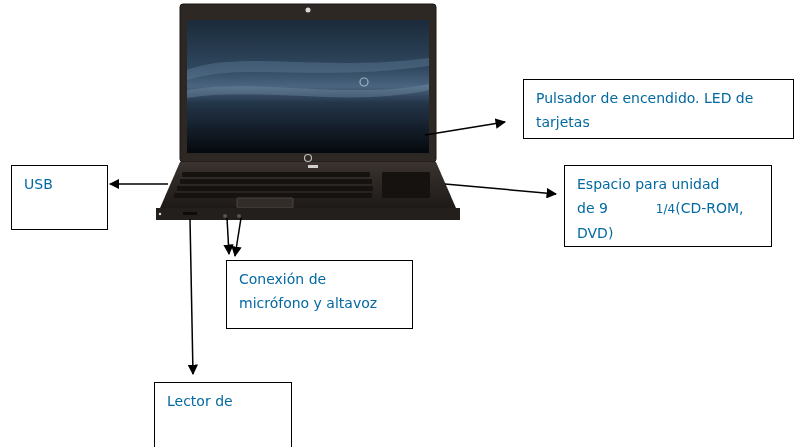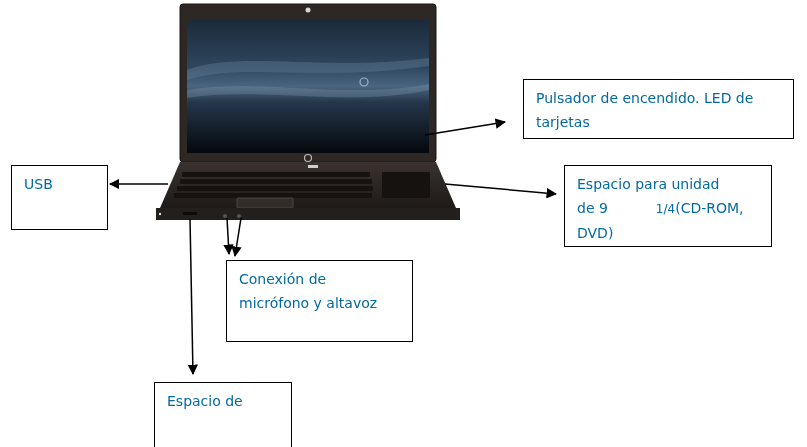--- a/index.html
+++ b/index.html
@@ -88,20 +88,20 @@
 <div class="label-box" style="left:564px; top:165px; width:208px; height:82px;">
   <div>Espacio para unidad</div>
   <div><span>de 9</span><sub class="frac">1/4</sub><span>(CD-ROM,</span></div>
   <div>DVD)</div>
 </div>
 
 <div class="label-box" style="left:11px; top:165px; width:97px; height:65px;">
   <div>USB</div>
 </div>
 
-<div class="label-box" style="left:226px; top:260px; width:187px; height:82px;">
+<div class="label-box" style="left:226px; top:260px; width:187px; height:69px;">
   <div>Conexión de</div>
   <div>micrófono y altavoz</div>
 </div>
 
 <div class="label-box" style="left:154px; top:382px; width:138px; height:70px;">
-  <div>Espacio de</div>
+  <div>Lector de</div>
 </div>
 
 </body></html>

